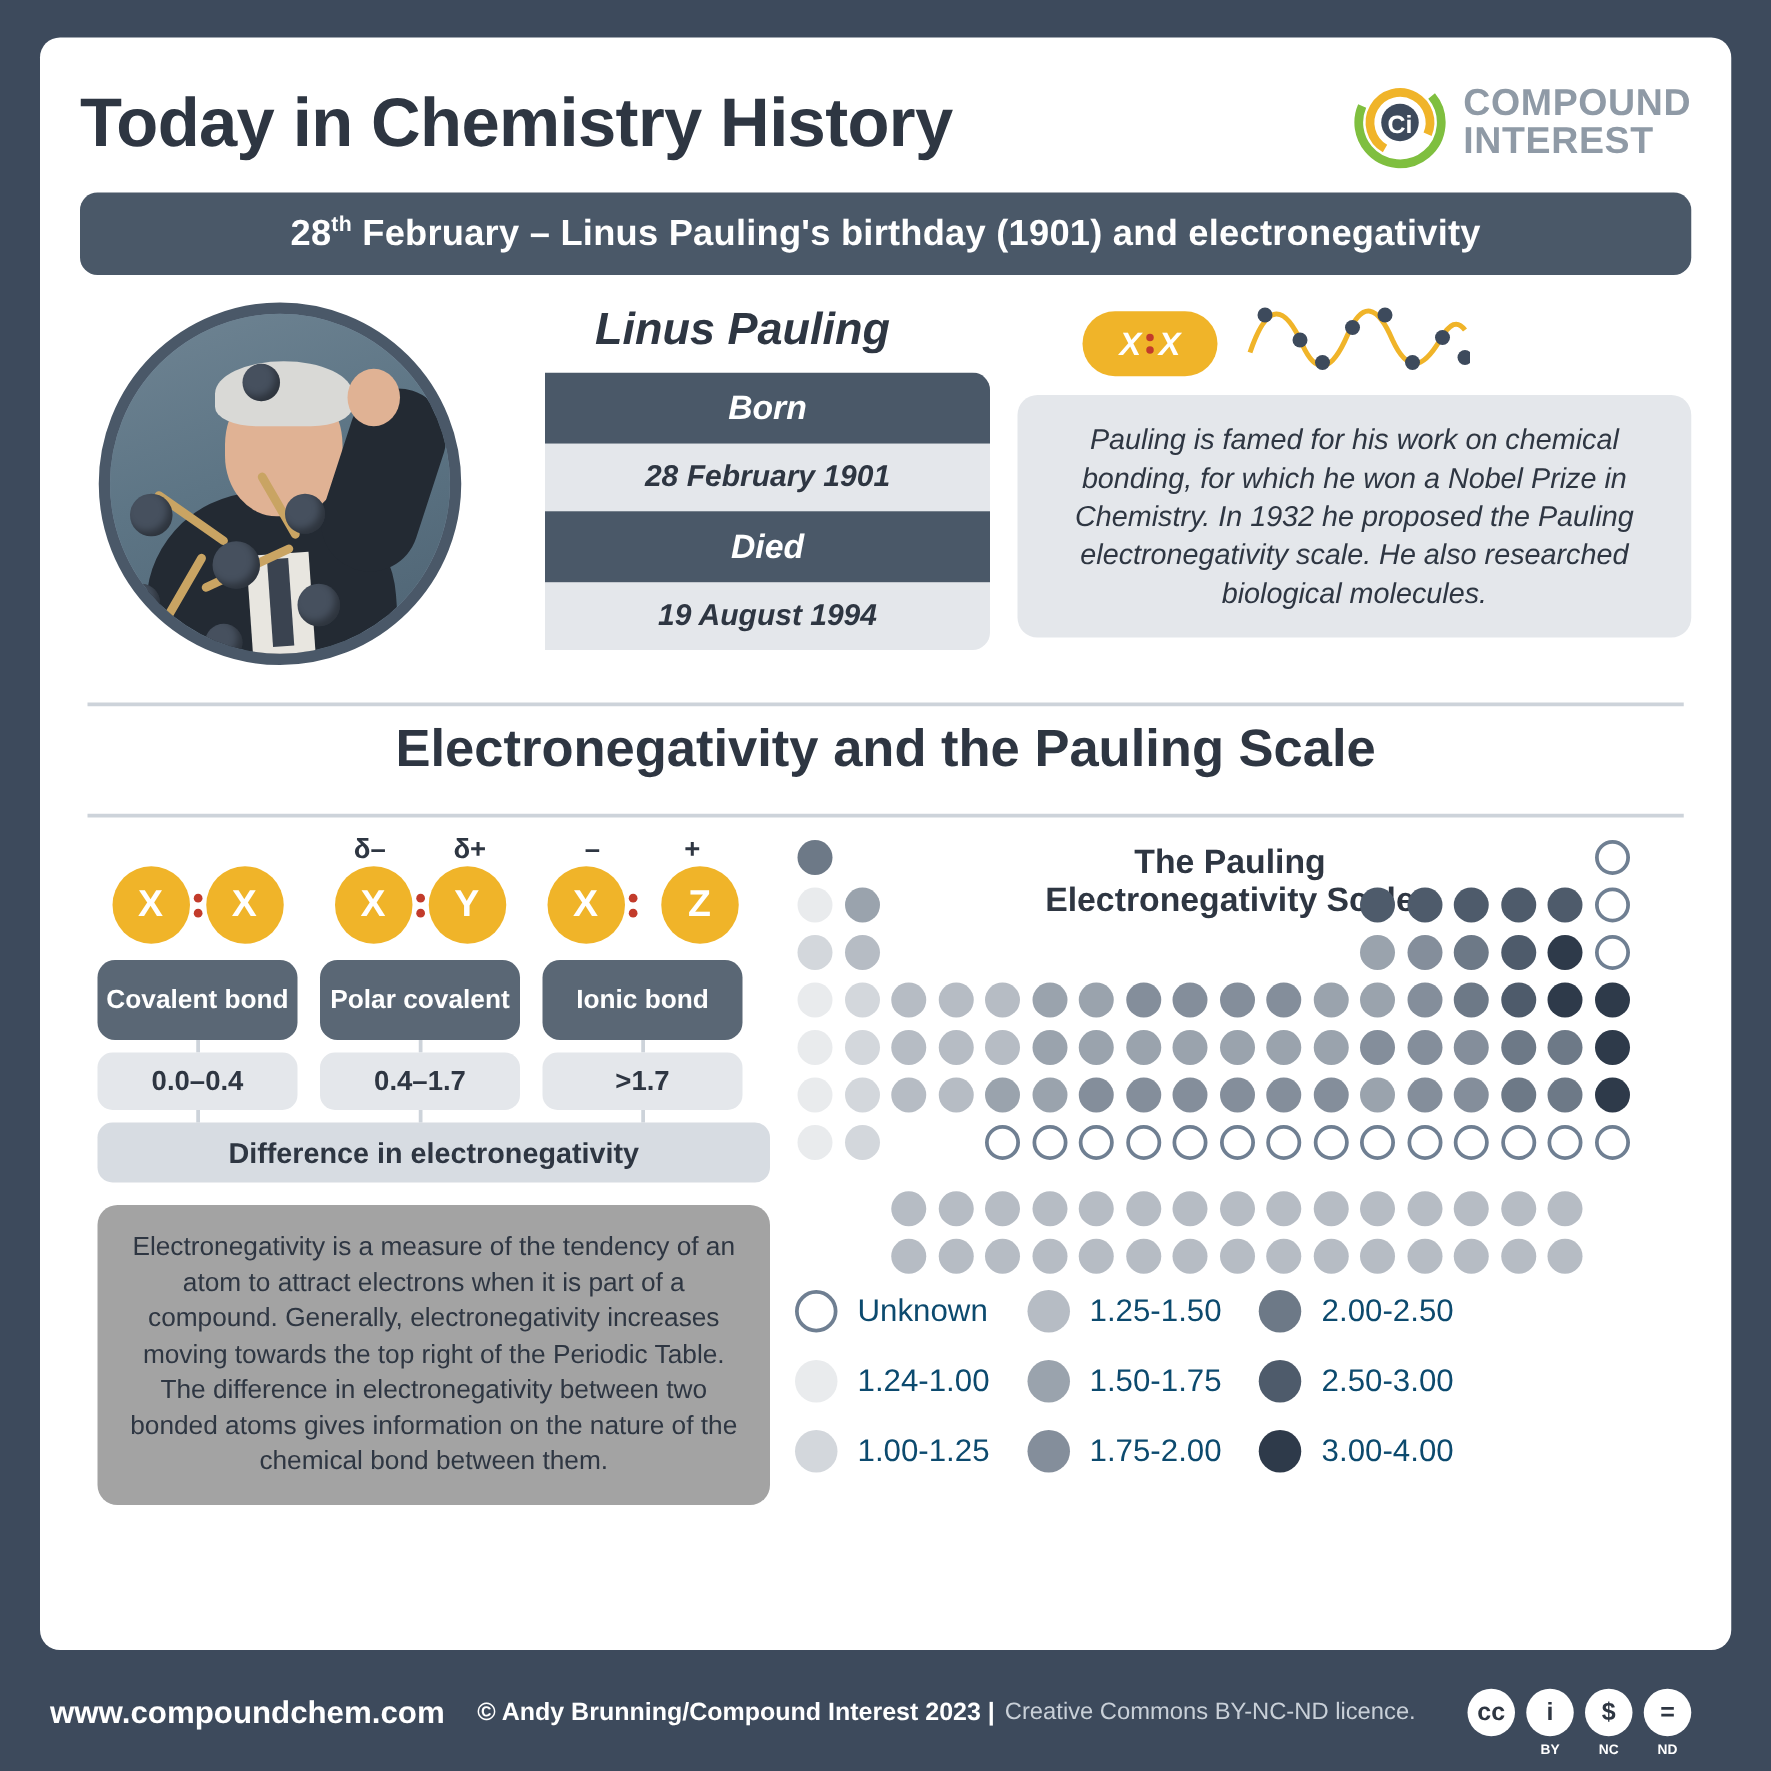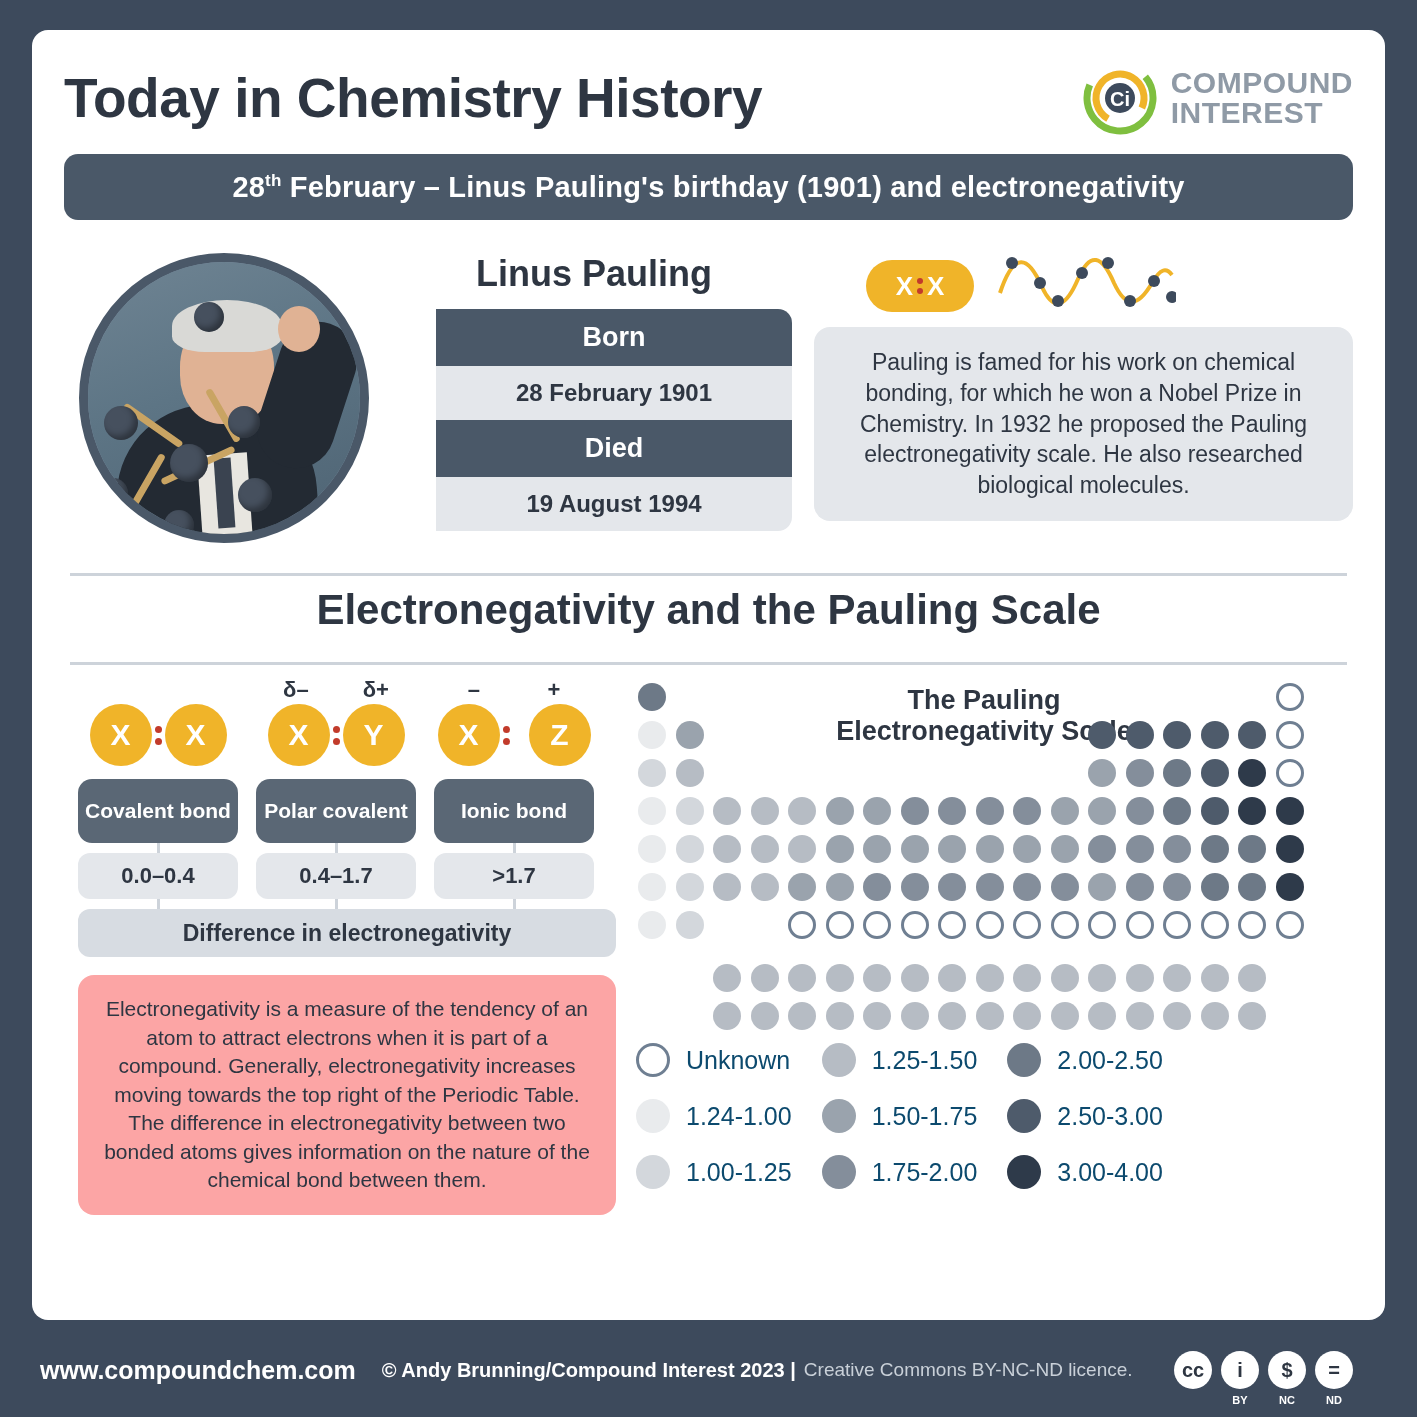--- a/index.html
+++ b/index.html
@@ -41,21 +41,21 @@
     background: #4a5868;
     border-radius: 14px;
     display: flex; align-items: center; justify-content: center;
   }
   .banner span {
     color: #ffffff; font-size: 29px; font-weight: bold; letter-spacing: 0.2px;
   }
   .banner sup { font-size: 17px; }
 
   
-  .bio-row { display: flex; margin-top: 33px; height: 300px; }
+  .bio-row { display: flex; margin-top: 22px; height: 300px; font-style: italic; }
   .portrait-wrap {
     width: 320px; display: flex; justify-content: center; align-items: flex-start;
   }
   .portrait {
     width: 290px; height: 290px; border-radius: 50%;
     border: 9px solid #4a5868;
     background: #7b8ea0;
     position: relative; overflow: hidden;
   }
   .portrait .board {
@@ -167,21 +167,21 @@
     font-size: 22px; font-weight: bold; color: #2e3642;
   }
   .diff-bar {
     margin: 0 0 0 14px; width: 538px;
     background: #d7dce2; border-radius: 12px; height: 48px;
     display: flex; align-items: center; justify-content: center;
     font-size: 23px; font-weight: bold; color: #2e3642;
   }
   .def-box {
     margin: 18px 0 0 14px; width: 538px;
-    background: #fca5a5; border-radius: 16px; padding: 20px 24px;
+    background: #a3a3a3; border-radius: 16px; padding: 20px 24px;
     font-size: 21px; line-height: 1.36; color: #2e3642; text-align: center;
   }
 
   
   .right-col { flex: 1; position: relative; padding-left: 6px; }
   .pt-title {
     position: absolute; left: 210px; top: 10px; width: 300px;
     text-align: center; font-size: 27px; font-weight: bold; color: #2e3642; line-height: 1.15;
   }
   .pt-grid { position: relative; width: 720px; height: 350px; margin-top: 0; }

